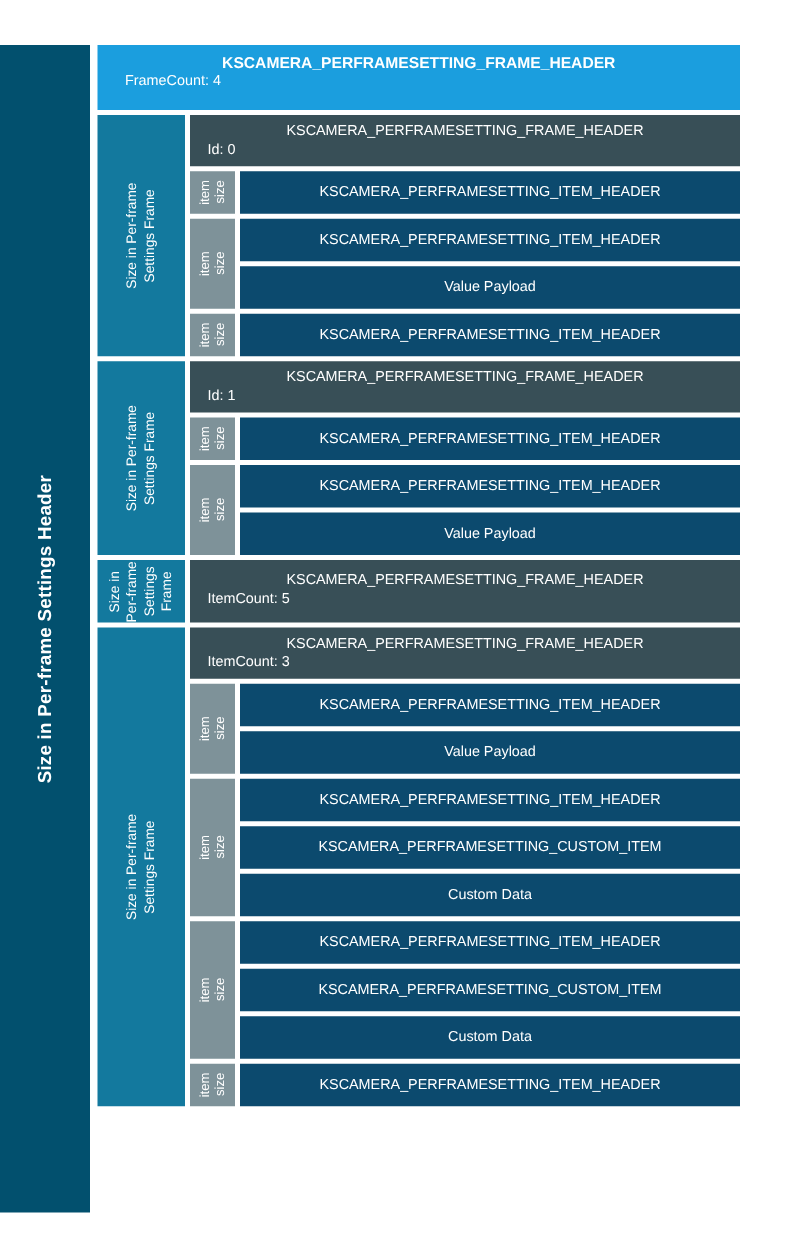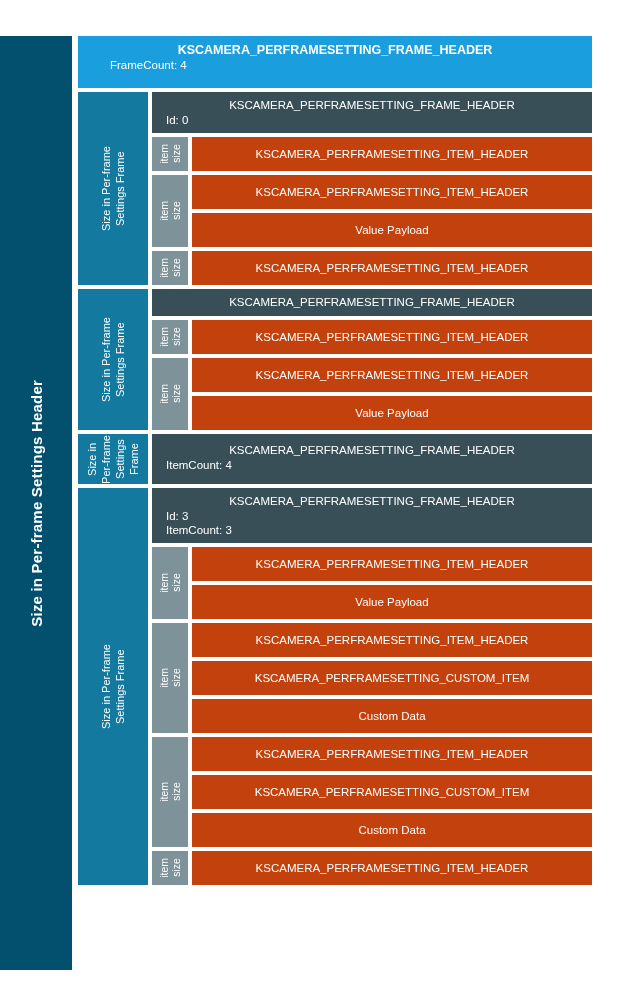--- a/index.html
+++ b/index.html
@@ -69,21 +69,21 @@
   .frame-hdr-top .title {
     text-align: center;
     font-size: 12.5px;
     font-weight: bold;
     line-height: 16px;
   }
   .frame-hdr-top .sub {
     text-align: left;
     font-size: 11.5px;
     line-height: 15px;
-    margin-left: 22px;
+    margin-left: 12px;
   }
 
   
   .frame-group {
     display: flex;
     margin-bottom: 4px;
   }
   .frame-side {
     width: 70px;
     flex: 0 0 70px;
@@ -148,21 +148,21 @@
     font-size: 10.5px;
     line-height: 12px;
     text-align: center;
     white-space: pre;
   }
   .item-rows {
     flex: 1 1 auto;
     min-width: 0;
   }
   .row {
-    background: #c2410c;
+    background: #0c4a6e;
     color: #ffffff;
     height: 34px;
     display: flex;
     align-items: center;
     justify-content: center;
     font-size: 11.5px;
     margin-bottom: 4px;
     text-align: center;
     box-sizing: border-box;
     padding: 0 4px;
@@ -228,20 +228,21 @@
           </div>
         </div>
         <div class="frame-group">
           <div class="frame-side">
             <span class="vtext">Size in Per-frame
 Settings Frame</span>
           </div>
           <div class="frame-body">
             <div class="frame-hdr">
               <div class="title">KSCAMERA_PERFRAMESETTING_FRAME_HEADER</div>
+              <div class="meta">Id: 1</div>
             </div>
             <div class="item-group">
               <div class="item-side">
                 <span class="vtext">item
 size</span>
               </div>
               <div class="item-rows">
                 <div class="row">KSCAMERA_PERFRAMESETTING_ITEM_HEADER</div>
               </div>
             </div>
@@ -260,33 +261,32 @@
         <div class="frame-group">
           <div class="frame-side">
             <span class="vtext">Size in
 Per-frame
 Settings
 Frame</span>
           </div>
           <div class="frame-body">
             <div class="frame-hdr" style="margin-bottom: 0px; padding-top: 8px; padding-bottom: 12px;">
               <div class="title">KSCAMERA_PERFRAMESETTING_FRAME_HEADER</div>
-              <div class="meta">ItemCount: 4</div>
+              <div class="meta">ItemCount: 5</div>
             </div>
           </div>
         </div>
         <div class="frame-group">
           <div class="frame-side">
             <span class="vtext">Size in Per-frame
 Settings Frame</span>
           </div>
           <div class="frame-body">
             <div class="frame-hdr">
               <div class="title">KSCAMERA_PERFRAMESETTING_FRAME_HEADER</div>
-              <div class="meta">Id: 3</div>
               <div class="meta">ItemCount: 3</div>
             </div>
             <div class="item-group">
               <div class="item-side">
                 <span class="vtext">item
 size</span>
               </div>
               <div class="item-rows">
                 <div class="row">KSCAMERA_PERFRAMESETTING_ITEM_HEADER</div>
                 <div class="row">Value Payload</div>

